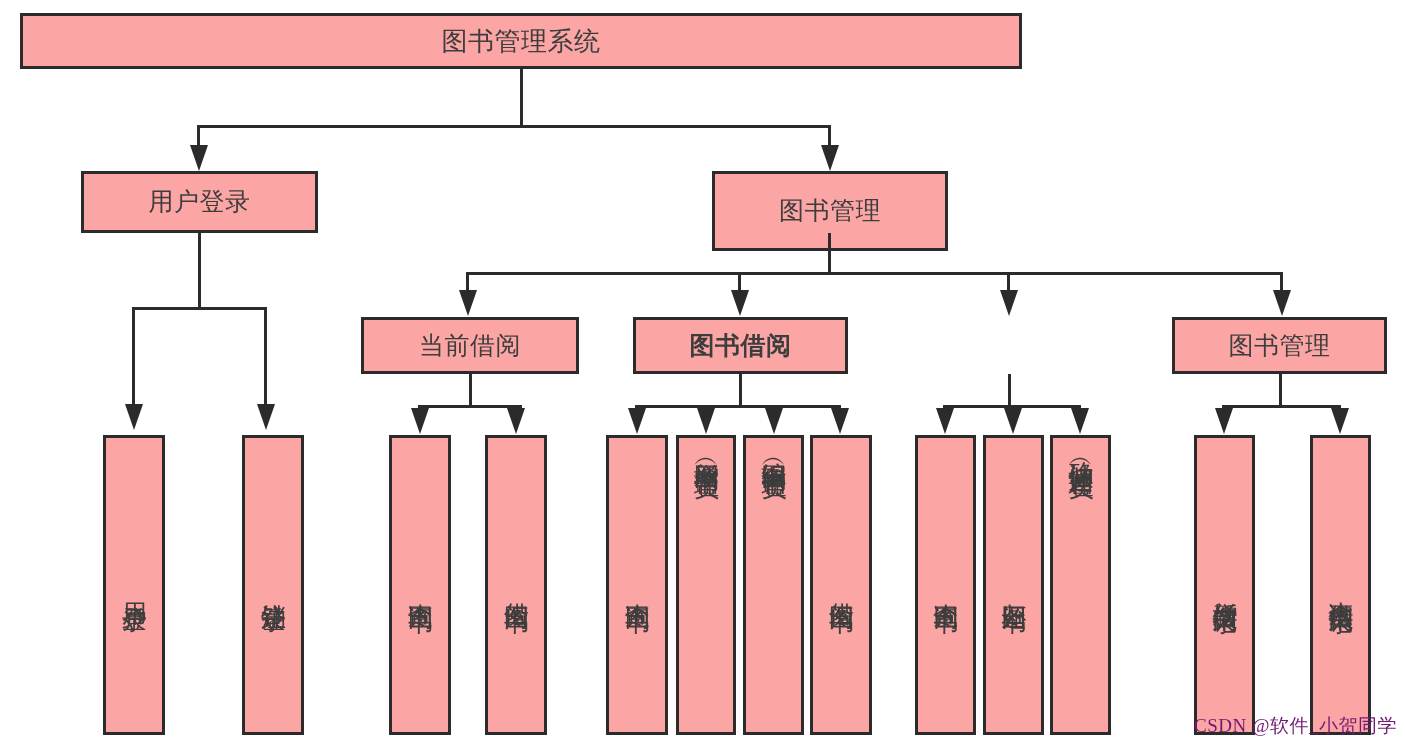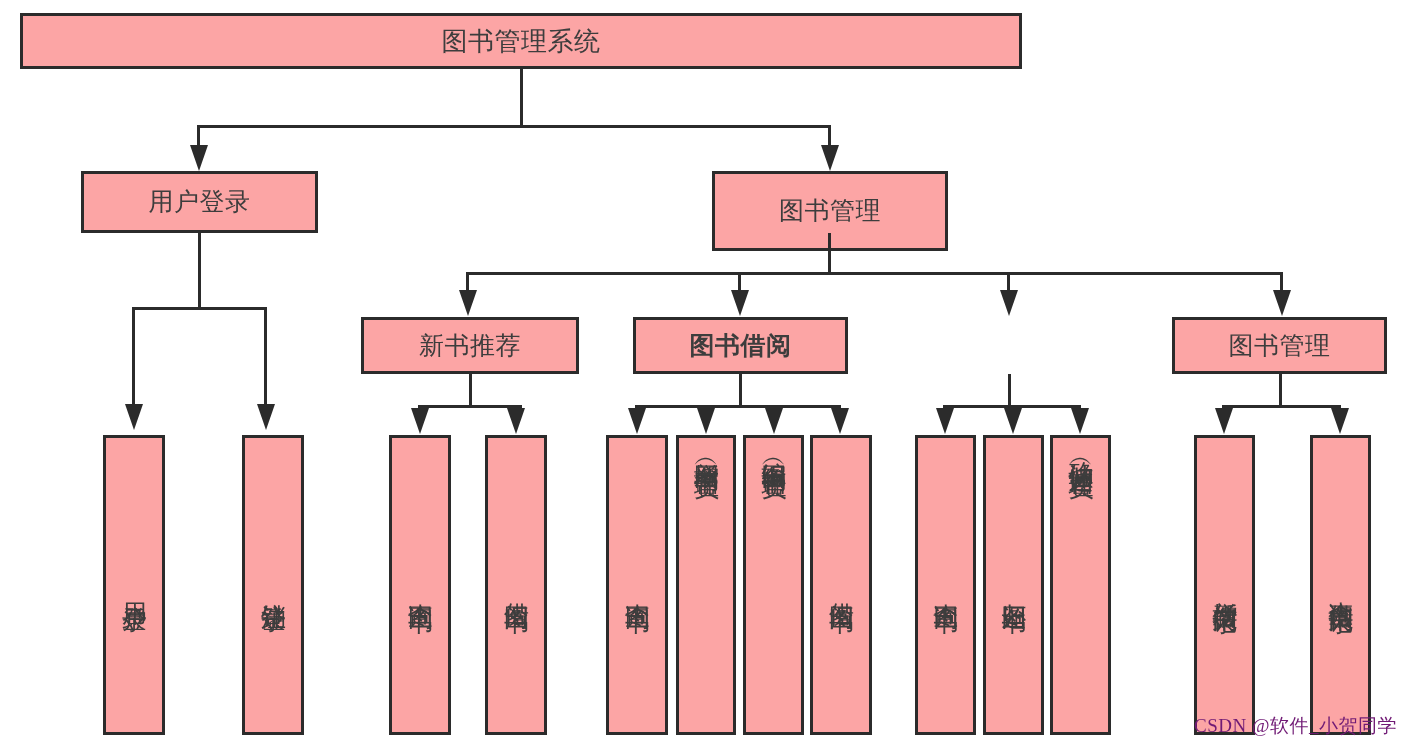--- a/index.html
+++ b/index.html
@@ -95,21 +95,21 @@
 
   <div class="node h" style="left:81px; top:171px; width:237px; height:62px;">
     <span class="lbl">用户登录</span>
   </div>
 
   <div class="node h" style="left:712px; top:171px; width:236px; height:80px;">
     <span class="lbl">图书管理</span>
   </div>
 
   <div class="node h" style="left:361px; top:317px; width:218px; height:57px;">
-    <span class="lbl">新书推荐</span>
+    <span class="lbl">当前借阅</span>
   </div>
 
   <div class="node h" style="left:633px; top:317px; width:215px; height:57px;font-weight:bold;">
     <span class="lbl">图书借阅</span>
   </div>
 
 
   <div class="node h" style="left:1172px; top:317px; width:215px; height:57px;">
     <span class="lbl">图书管理</span>
   </div>

